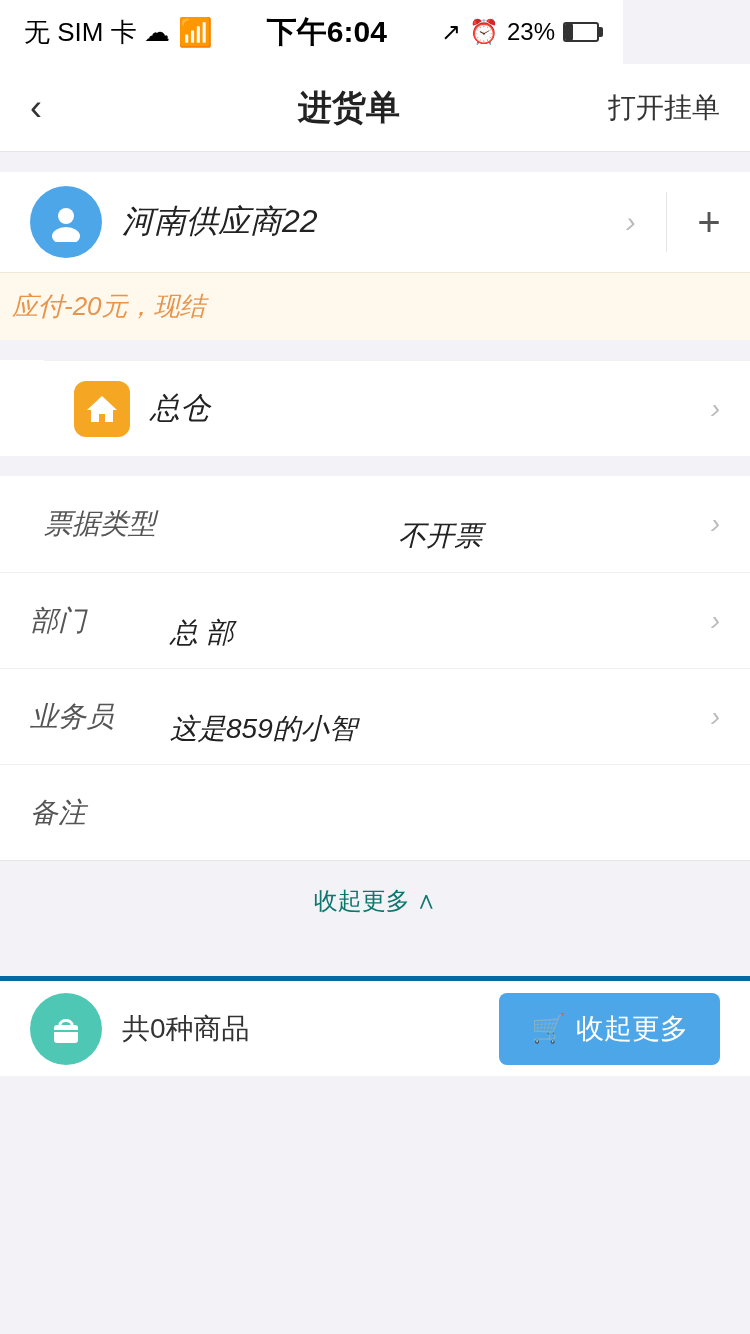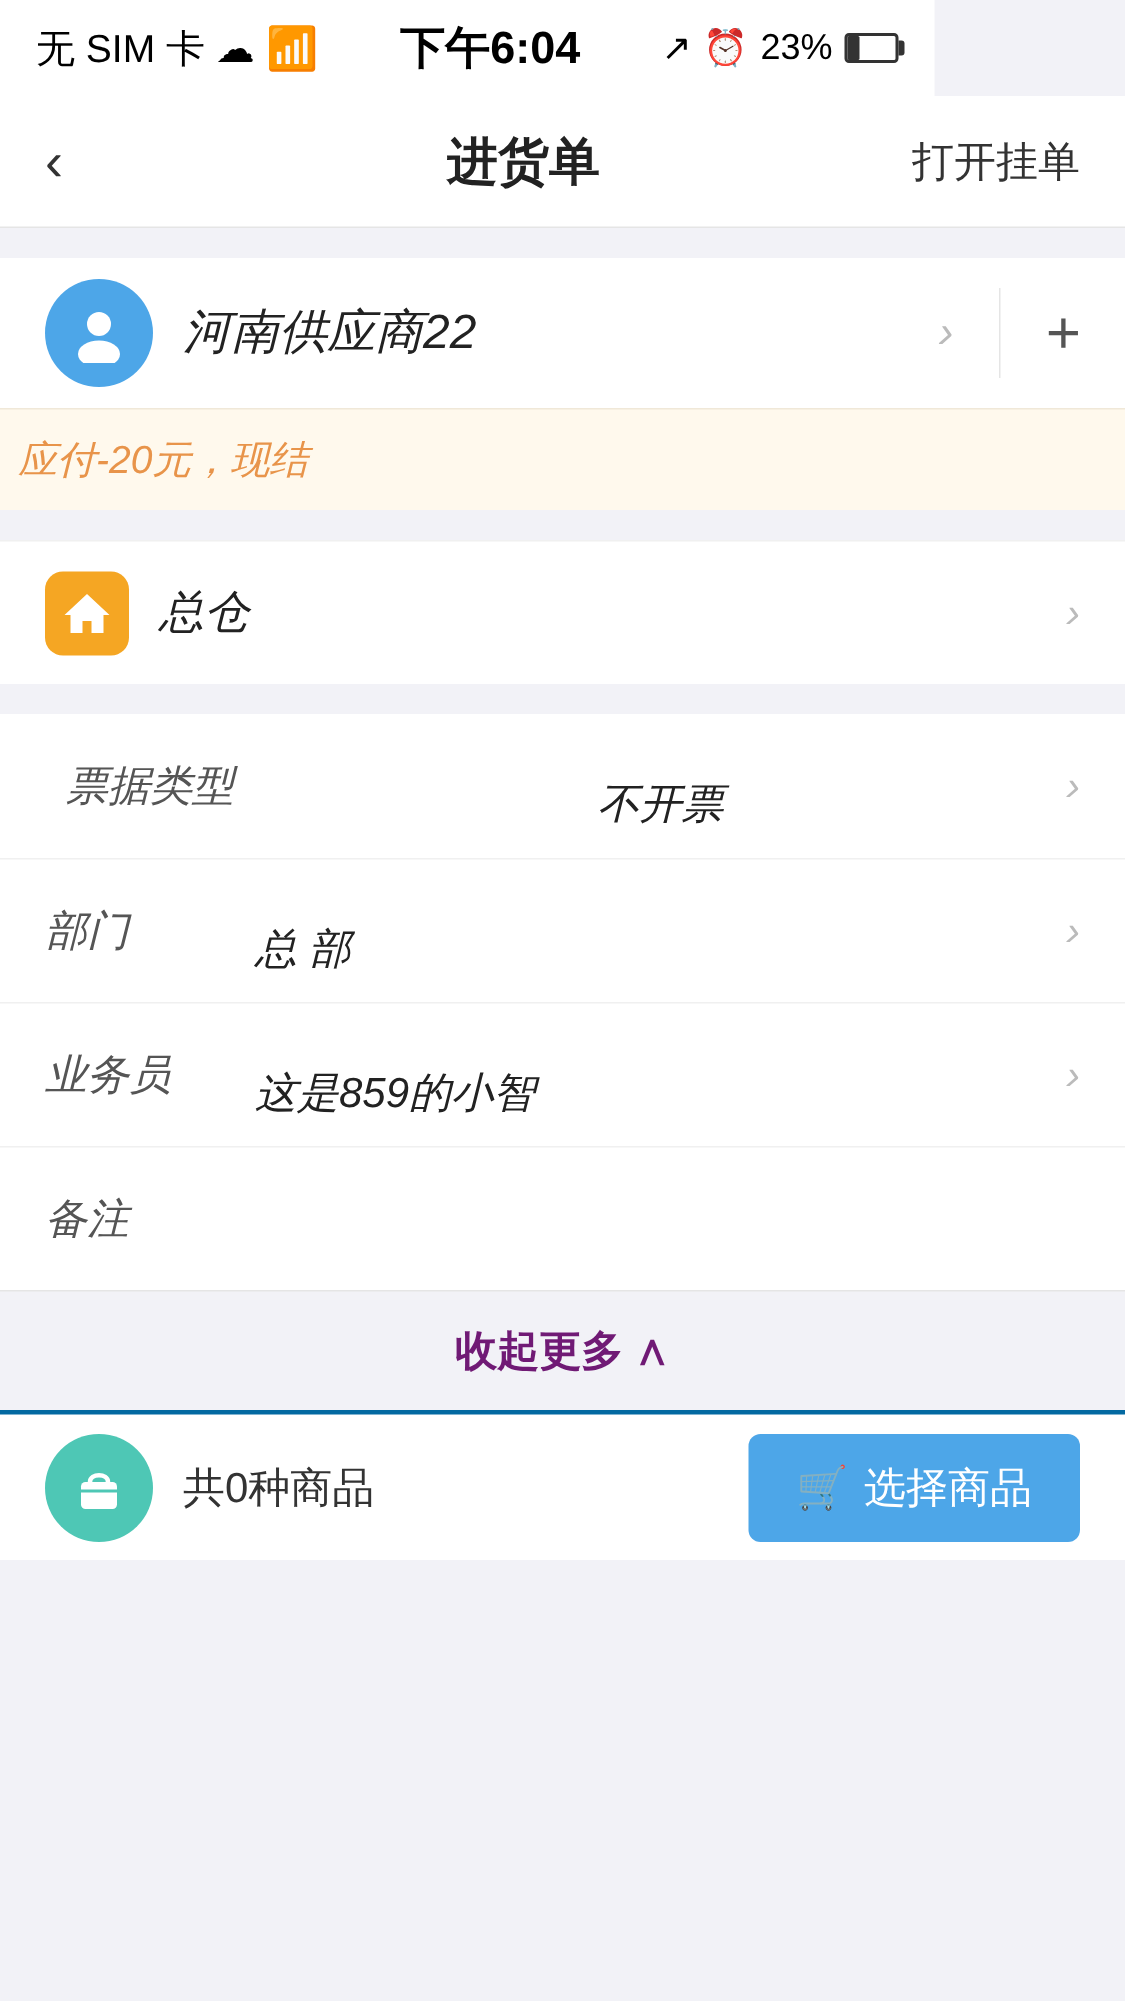--- a/index.html
+++ b/index.html
@@ -153,20 +153,21 @@
     }
 
     
     .warehouse-row {
       background: #fff;
       display: flex;
       align-items: center;
       padding: 0 30px;
       height: 96px;
       border-top: 1px solid #f0f0f0;
+      margin-left: 44px;
     }
     .warehouse-icon {
       width: 56px;
       height: 56px;
       border-radius: 12px;
       background: #f5a623;
       display: flex;
       align-items: center;
       justify-content: center;
       margin-right: 20px;
@@ -178,35 +179,35 @@
       color: #222;
     }
 
     
     .collapse-row {
       background: #f2f2f7;
       display: flex;
       align-items: center;
       justify-content: center;
       height: 80px;
-      font-size: 28px;
-      color: #701a75;
+      font-size: 24px;
+      color: #0f766e;
       cursor: pointer;
       border-top: 1px solid #e5e5e5;
-      font-weight: bold;
     }
 
     
     .bottom-bar {
       background: #fff;
       display: flex;
       align-items: center;
       padding: 0 30px;
       height: 100px;
-      border-top: 3px solid #0369a1;
+      border-top: 5px solid #0369a1;
+      margin-top: 36px;
     }
     .cart-icon-wrap {
       width: 72px;
       height: 72px;
       border-radius: 50%;
       background: #4ec7b5;
       display: flex;
       align-items: center;
       justify-content: center;
       margin-right: 20px;
@@ -356,19 +357,19 @@
 
       <svg width="40" height="40" viewBox="0 0 40 40" fill="white" xmlns="http://www.w3.org/2000/svg">
         <rect x="8" y="16" width="24" height="18" rx="3" fill="white"></rect>
         <path d="M14 16 C14 10 26 10 26 16" stroke="white" stroke-width="3" fill="none"></path>
         <line x1="8" y1="22" x2="32" y2="22" stroke="#4ec7b5" stroke-width="2"></line>
       </svg>
     </div>
     <div class="product-count">共0种商品</div>
     <button class="select-btn">
       <span>🛒</span>
-      <span>选择商品</span>
+      <span>收起更多</span>
     </button>
   </div>
 
   <div class="gray-fill"></div>
 
 </div>
 
 </body></html>

